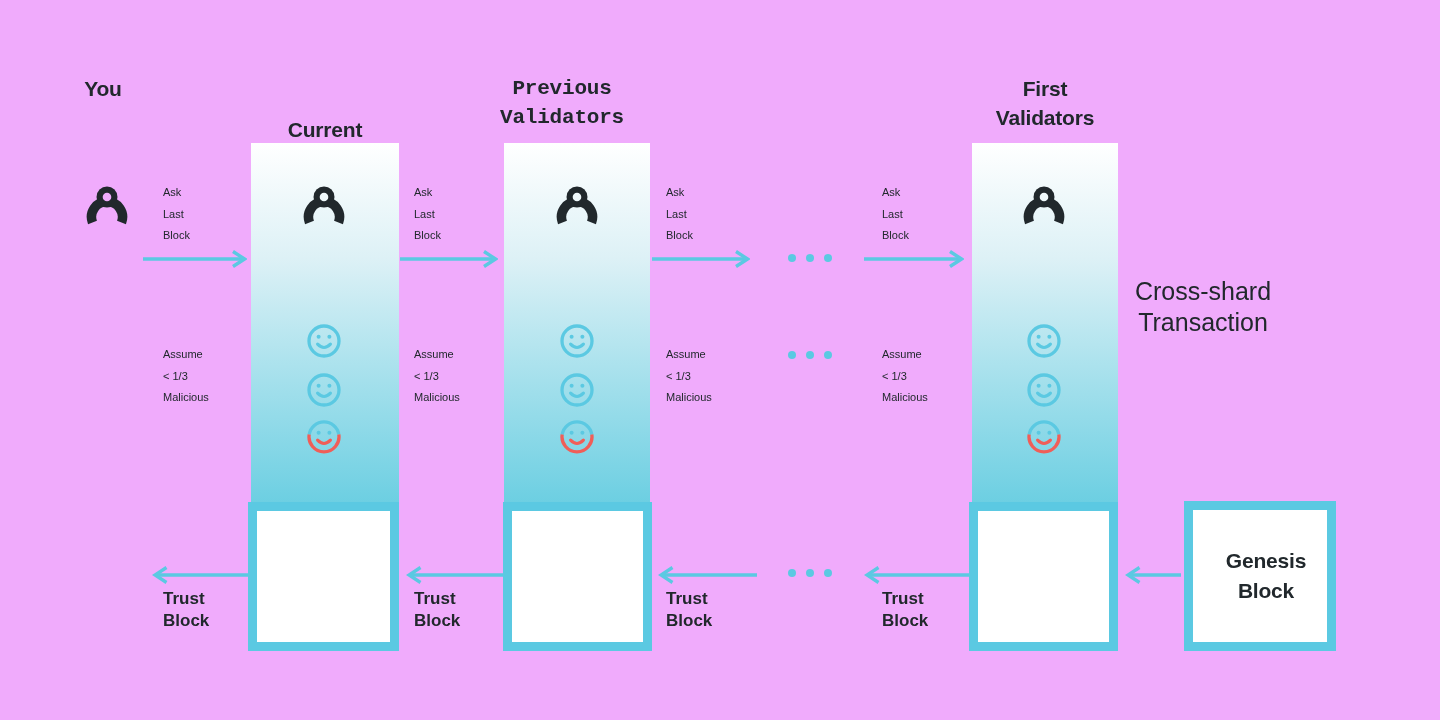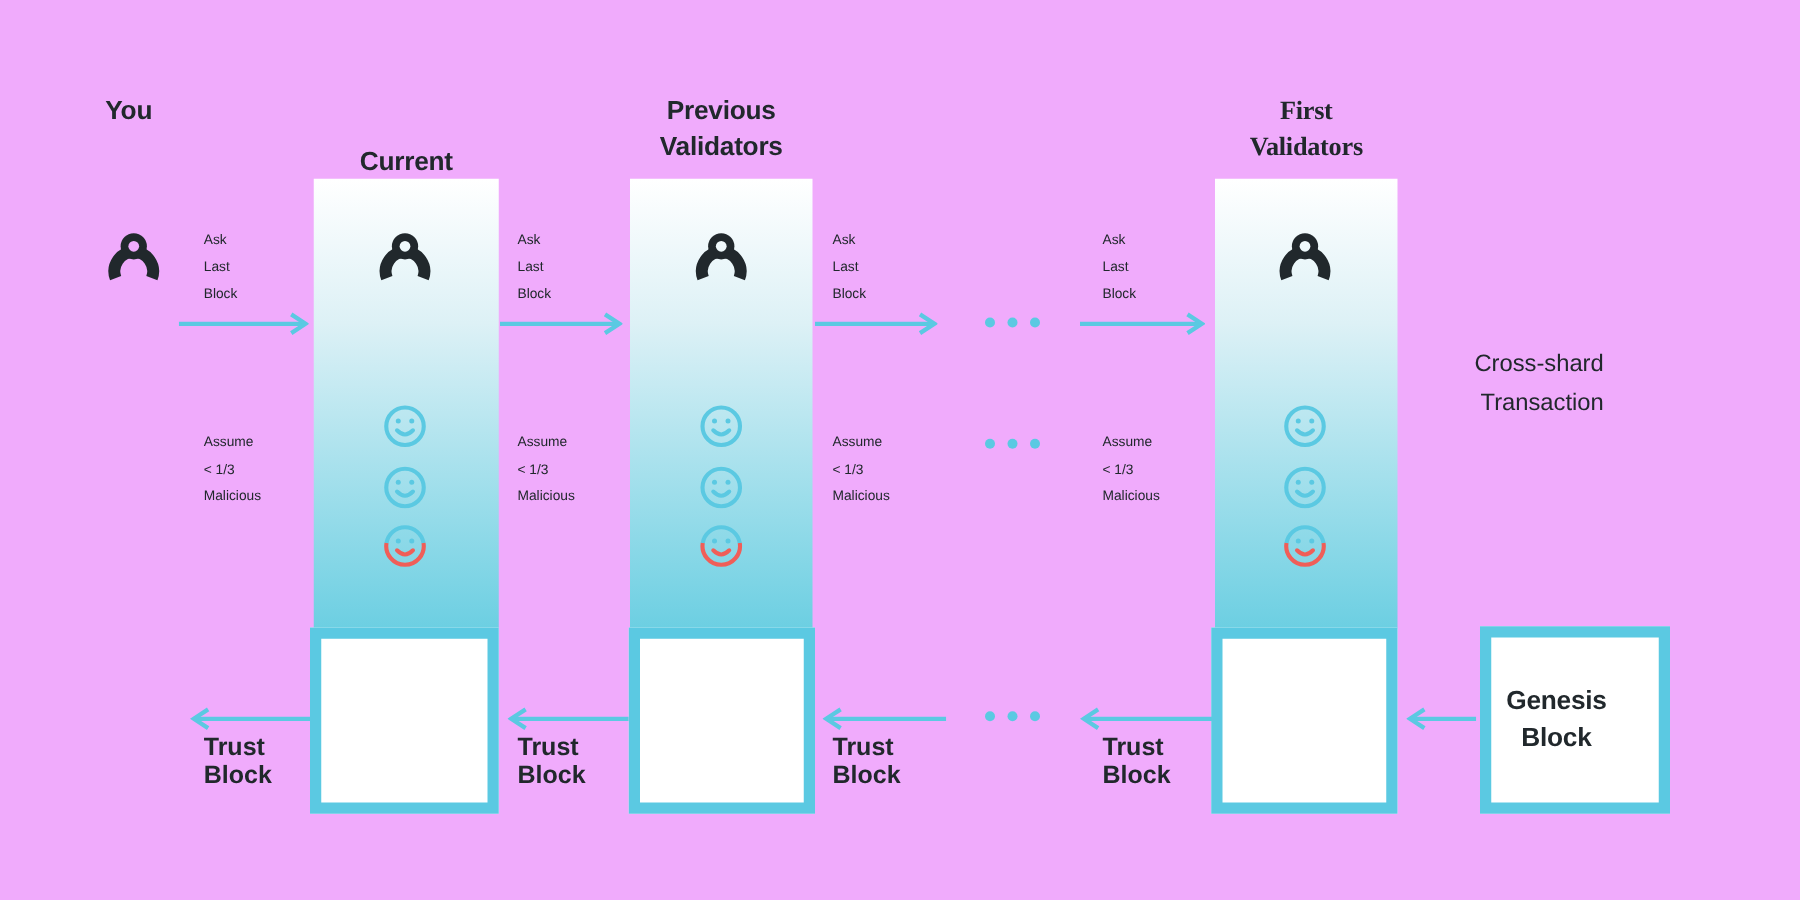--- a/index.html
+++ b/index.html
@@ -31,44 +31,44 @@
     top:143px;height:360px;
     background:linear-gradient(180deg,#ffffff 0%,#ddf1f6 32%,var(--cyan-deep) 100%);
   }
   .person{position:absolute;width:44px;height:46px;color:var(--dark);}
   .face{position:absolute;width:34px;height:34px;color:var(--cyan);}
   .lbl{
     position:absolute;
     font-size:11px;line-height:21.5px;
     white-space:pre-line;
   }
-  .lbl.bold{font-weight:bold;font-size:20px;line-height:21.5px;}
+  .lbl.bold{font-weight:bold;font-size:17px;line-height:21.5px;}
   .arr{position:absolute;stroke:var(--cyan);stroke-width:3.4;fill:none;}
   .dots{position:absolute;display:flex;gap:10px;}
   .dots span{width:8px;height:8px;border-radius:50%;background:var(--cyan);display:block;}
   .block{
     position:absolute;
     box-sizing:border-box;
     background:#ffffff;
     border:9px solid var(--cyan);
   }
   .genesis{
-    display:flex;align-items:center;justify-content:flex-start;padding-left:12px;
+    display:flex;align-items:center;justify-content:center;padding-left:12px;
   }
   .gen-label{
     font-weight:bold;
     font-size:21px;line-height:30px;
     text-align:center;
     white-space:pre-line;
     letter-spacing:-0.2px;
   }
   .xshard{
     position:absolute;
-    font-size:19px;line-height:31px;
-    text-align:right;
+    font-size:25px;line-height:31px;
+    text-align:center;
     white-space:pre-line;
   }
   .defs-holder{position:absolute;width:0;height:0;overflow:hidden;}
 </style>
 </head>
 <body>
 
 <svg class="defs-holder" aria-hidden="true">
   <defs>
     <mask id="personHole" maskUnits="userSpaceOnUse" x="0" y="0" width="44" height="46">
@@ -95,23 +95,23 @@
       <path d="M10.6 20.2 Q17 26.8 23.4 20.2" fill="none" style="stroke:var(--red)" stroke-width="3.2" stroke-linecap="round"></path>
     </g>
   </defs>
 </svg>
 
 <div class="canvas">
 
   <div class="heading" style="left:43px;top:74px;width:120px;">You</div>
   <div class="heading" style="left:245px;top:74px;width:160px;margin-top:41px;">Current
 Validators</div>
-  <div class="heading" style="left:497px;top:74px;width:160px;">Previous
+  <div class="heading" style="left:482px;top:74px;width:160px;font-family:Liberation Mono, monospace;">Previous
 Validators</div>
-  <div class="heading" style="left:965px;top:74px;width:160px;font-family:Liberation Serif, serif;">First
+  <div class="heading" style="left:965px;top:74px;width:160px;">First
 Validators</div>
 
   <div class="col-band" style="left:251px;width:148px;"></div>
   <div class="col-band" style="left:504px;width:146px;"></div>
   <div class="col-band" style="left:972px;width:146px;"></div>
 
   <svg class="person" style="left:85px;top:184px;" viewBox="0 0 44 46">
       <use href="#personShape"></use>
     </svg>
   <svg class="person" style="left:302px;top:184px;" viewBox="0 0 44 46">

